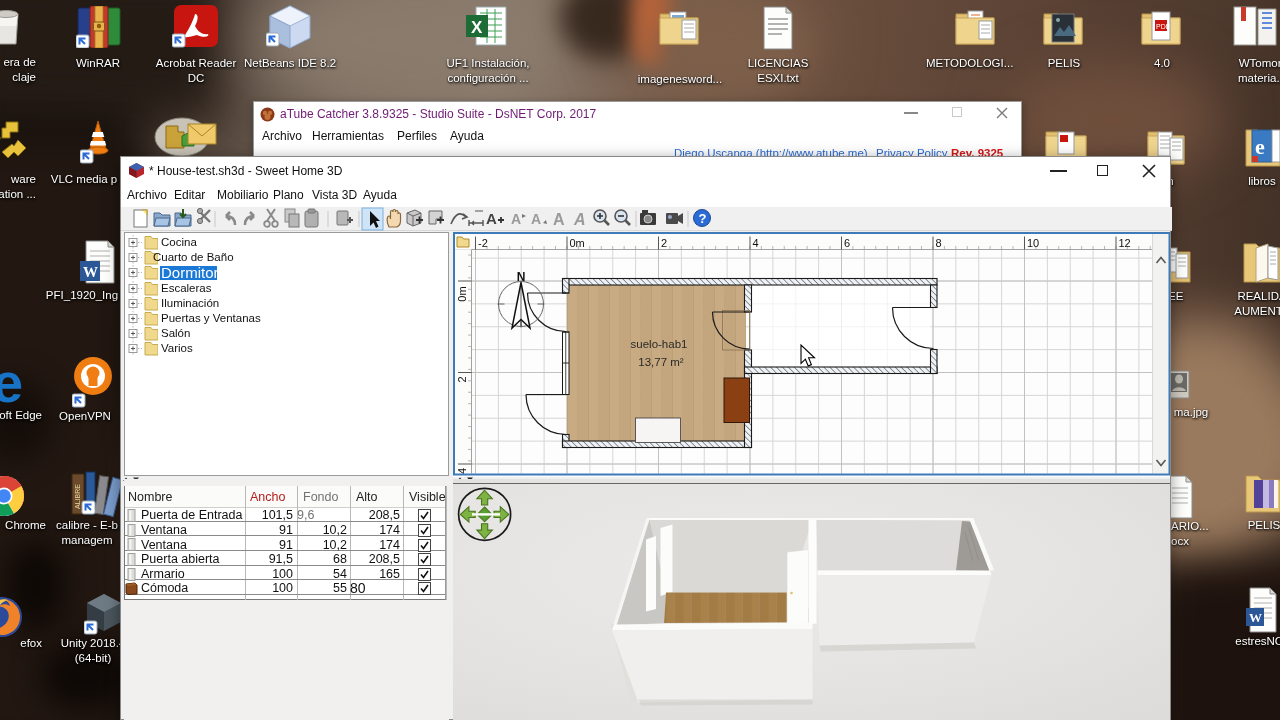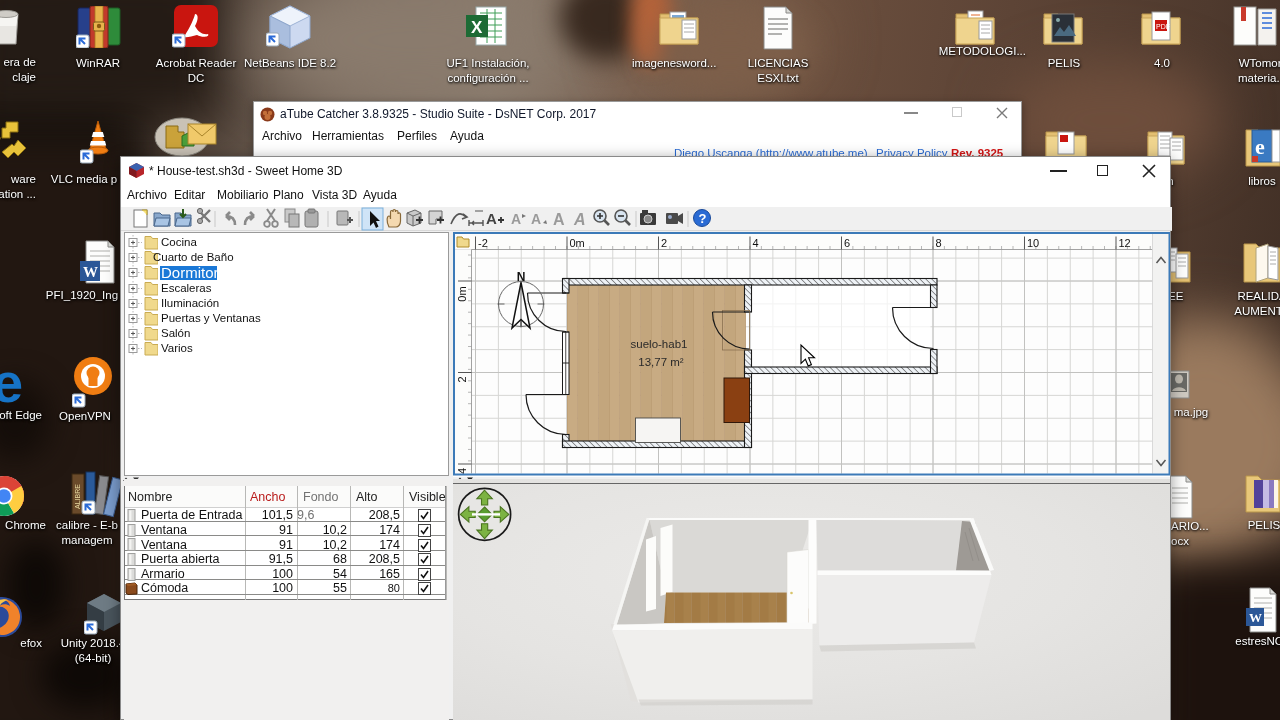--- a/index.html
+++ b/index.html
@@ -80,40 +80,40 @@
 <div class="lb abs" style="left:438px;top:56px;width:100px;text-align:center">UF1 Instalación,<br>configuración ...</div>
 
 <div class="ico" style="left:656px;top:6px;width:44px"><svg width="46" height="44">
 <path d="M4 8 L18 8 L22 12 L42 12 L42 38 L4 38 Z" fill="#e3bf72" stroke="#b9954a"></path>
 <rect x="14" y="6" width="16" height="22" fill="#fff" stroke="#999"></rect>
 <rect x="16" y="9" width="12" height="8" fill="#7aa7d4"></rect>
 <path d="M4 12 L42 12 L42 38 L4 38 Z" fill="#efd48e" stroke="#c9a55a"></path>
 <rect x="26" y="14" width="14" height="19" fill="#fff" stroke="#999"></rect>
 <path d="M28 18 h10 M28 22 h10 M28 26 h10" stroke="#aaa"></path>
 </svg></div>
-<div class="lb abs" style="left:632px;top:56px;width:96px;text-align:left">imagenesword...</div>
+<div class="lb abs" style="left:632px;top:72px;width:96px;text-align:center">imagenesword...</div>
 
 <div class="ico" style="left:760px;top:5px;width:36px"><svg width="36" height="46">
 <path d="M4 2 L26 2 L32 8 L32 44 L4 44 Z" fill="#fdfdfc" stroke="#8a8a88"></path>
 <path d="M26 2 L26 8 L32 8 Z" fill="#d8d8d4" stroke="#8a8a88"></path>
 <g stroke="#9a9a98" stroke-width="1.3">
         <path d="M8 14 h20 M8 19 h20 M8 24 h20 M8 29 h14"></path>
       </g>
 </svg></div>
 <div class="lb abs" style="left:740px;top:56px;width:76px;text-align:center">LICENCIAS<br>ESXI.txt</div>
 
 <div class="ico" style="left:952px;top:6px;width:46px"><svg width="46" height="44">
 <path d="M4 8 L18 8 L22 12 L42 12 L42 38 L4 38 Z" fill="#e3bf72" stroke="#b9954a"></path>
 <rect x="16" y="5" width="15" height="24" fill="#fff" stroke="#999"></rect>
 <path d="M19 9 h9 M19 13 h9 M19 17 h9 M19 21 h9" stroke="#e06a2b" stroke-width="1.2"></path>
 <path d="M4 12 L42 12 L42 38 L4 38 Z" fill="#efd48e" stroke="#c9a55a"></path>
 <rect x="27" y="15" width="13" height="18" fill="#fff" stroke="#999"></rect>
 <path d="M29 19 h9 M29 23 h9 M29 27 h9" stroke="#aaa"></path>
 </svg></div>
-<div class="lb abs" style="left:926px;top:44px;width:100px;text-align:right">METODOLOGI...</div>
+<div class="lb abs" style="left:926px;top:56px;width:100px;text-align:left">METODOLOGI...</div>
 
 <div class="ico" style="left:1040px;top:6px;width:46px"><svg width="46" height="44">
 <path d="M4 8 L18 8 L22 12 L42 12 L42 38 L4 38 Z" fill="#e3bf72" stroke="#b9954a"></path>
 <path d="M4 12 L42 12 L42 38 L4 38 Z" fill="#efd48e" stroke="#c9a55a"></path>
 <rect x="12" y="8" width="22" height="28" fill="#2a3038" stroke="#777"></rect>
 <path d="M14 30 l6 -9 4 5 5 -7 7 11 z" fill="#4a6a80"></path>
       <circle cx="18" cy="14" r="2" fill="#8aa"></circle>
 </svg></div>
 <div class="lb abs" style="left:1026px;top:56px;width:76px;text-align:center">PELIS</div>
 
@@ -311,21 +311,21 @@
 
 <div class="win" style="left:253px;top:101px;width:769px;height:60px;border:1px solid #9a9a9a;box-shadow:0 2px 8px rgba(0,0,0,.3)">
 
   <svg class="abs" style="left:6px;top:5px" width="15" height="15">
       <circle cx="7.5" cy="7.5" r="7" fill="#8a3a1a"></circle>
       <circle cx="5" cy="6" r="2.2" fill="#c4703a"></circle>
       <circle cx="10" cy="6" r="2.2" fill="#c4703a"></circle>
       <circle cx="7.5" cy="10" r="3" fill="#c4703a"></circle>
     </svg>
 
-  <div class="abs" style="left:26px;top:5px;font-size:12px;color:#0f172a">aTube Catcher 3.8.9325 - Studio Suite - DsNET Corp. 2017</div>
+  <div class="abs" style="left:26px;top:5px;font-size:12px;color:#701a75">aTube Catcher 3.8.9325 - Studio Suite - DsNET Corp. 2017</div>
 
   <div class="abs" style="left:650px;top:10px;width:14px;height:1.5px;background:#888"></div>
   <div class="abs" style="left:698px;top:5px;width:10px;height:10px;border:1px solid #c9c9c9"></div>
   <svg class="abs" style="left:742px;top:5px" width="12" height="12">
       <path d="M1 1 L11 11 M11 1 L1 11" stroke="#7a7a7a" stroke-width="1.4"></path>
     </svg>
 
   <div class="mi" style="left:8px;top:23px">Archivo</div>
   <div class="mi" style="left:58px;top:23px">Herramientas</div>
   <div class="mi" style="left:143px;top:23px">Perfiles</div>
@@ -646,21 +646,21 @@
     </svg>
 
 <div class="abs" style="left:4px;top:424.4px;width:320px;height:13.65px;border-bottom:1px solid #8a8a88"></div>
 <svg class="abs" style="left:4px;top:425.2px" width="13" height="13">
       <path d="M1 2 L10 1 L12 3 L12 12 L3 12.5 L1 11 Z" fill="#8a4a1c" stroke="#4a2408"></path>
       <path d="M1 2 L10 1 L12 3 L3 4 Z" fill="#a05a24"></path>
     </svg>
 <div class="abs" style="left:20px;top:424.4px;font-size:12.5px;line-height:14.65px;color:#111;white-space:nowrap">Cómoda</div>
 <div class="abs" style="left:122px;top:424.4px;width:50px;text-align:right;font-size:12.5px;line-height:14.65px;color:#111">100</div>
 <div class="abs" style="left:176px;top:424.4px;width:50px;text-align:right;font-size:12.5px;line-height:14.65px;color:#111">55</div>
-<div class="abs" style="left:229px;top:424.4px;width:50px;text-align:right;font-size:11px;line-height:14.65px;color:#111">80</div>
+<div class="abs" style="left:229px;top:424.4px;width:50px;text-align:left;font-size:14px;line-height:14.65px;color:#111">80</div>
 <svg class="abs" style="left:297px;top:425.4px" width="13" height="13">
       <rect x="0.5" y="0.5" width="12" height="12" fill="#fff" stroke="#444"></rect>
       <path d="M3 6.5 L5.5 9.5 L10 3" stroke="#111" stroke-width="1.6" fill="none"></path>
     </svg>
 
 <svg class="abs" style="left:332px;top:75px" width="717" height="245" viewBox="452 231 717 245">
 <defs>
 <pattern id="grid" x="566" y="280" width="22.875" height="22.875" patternUnits="userSpaceOnUse">
   <path d="M0 0 H22.875 M0 0 V22.875" stroke="#dededc" stroke-width="1" fill="none"></path>
 </pattern>

